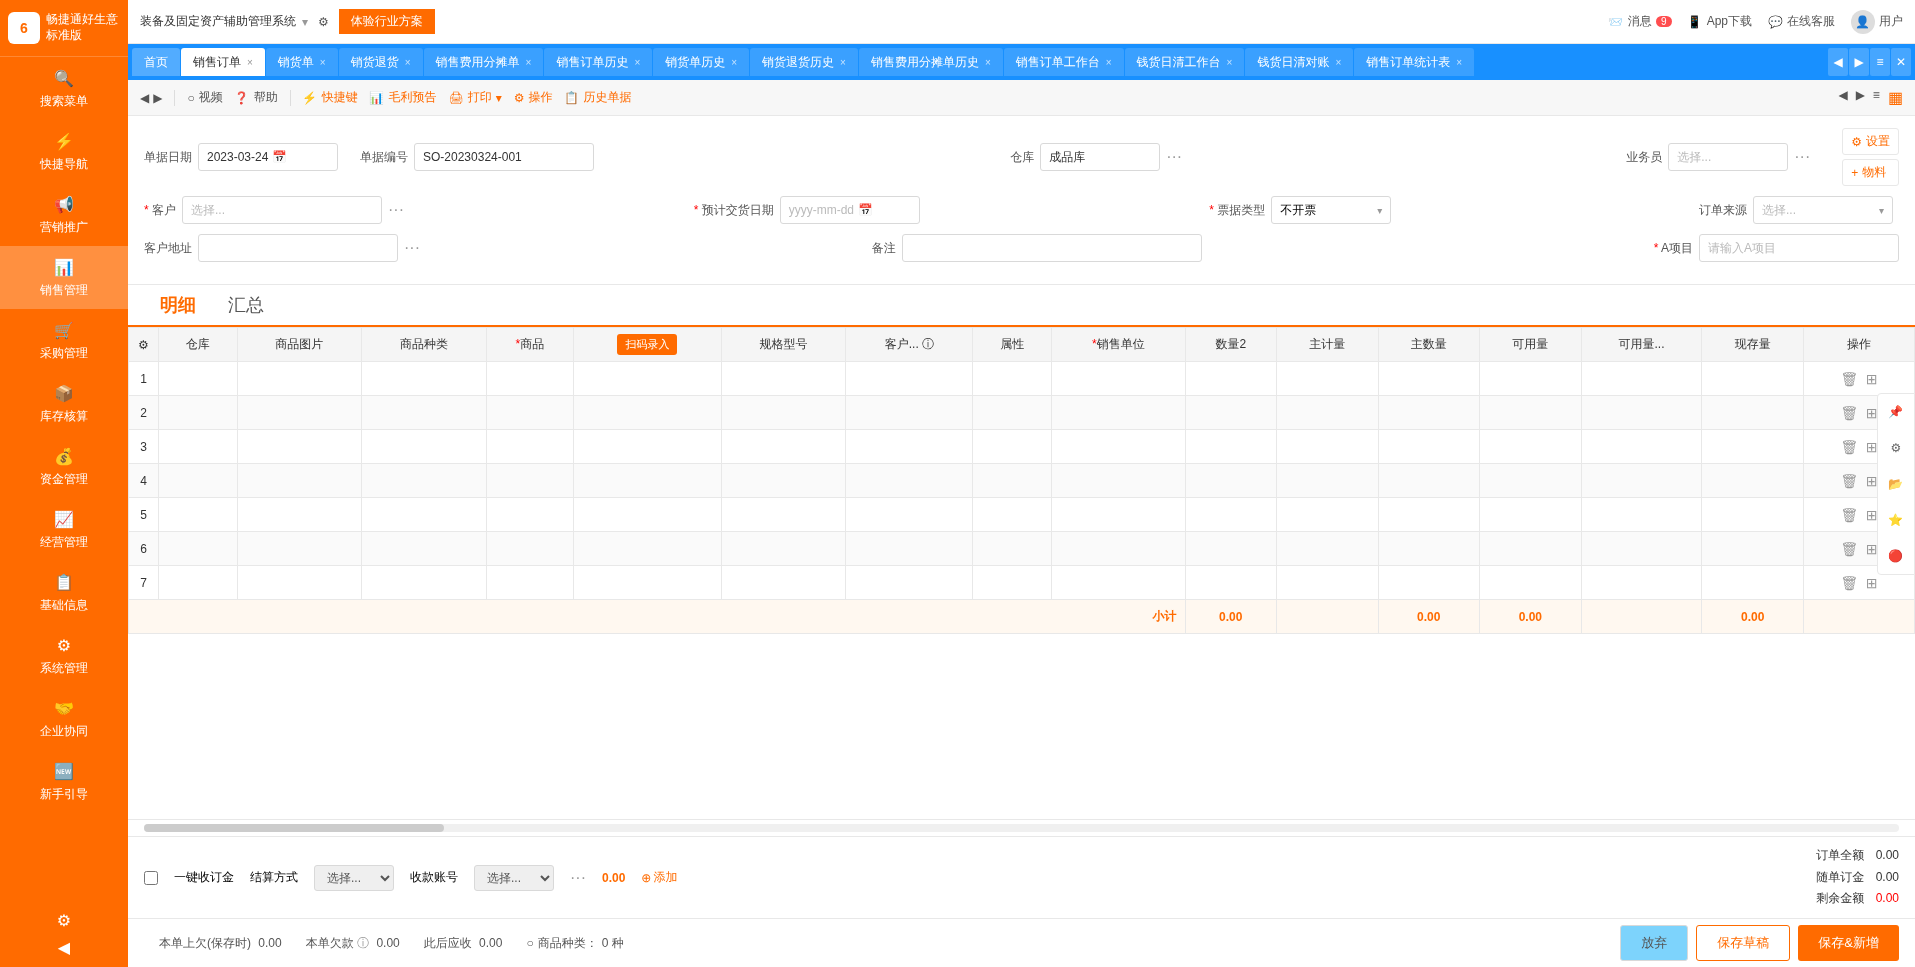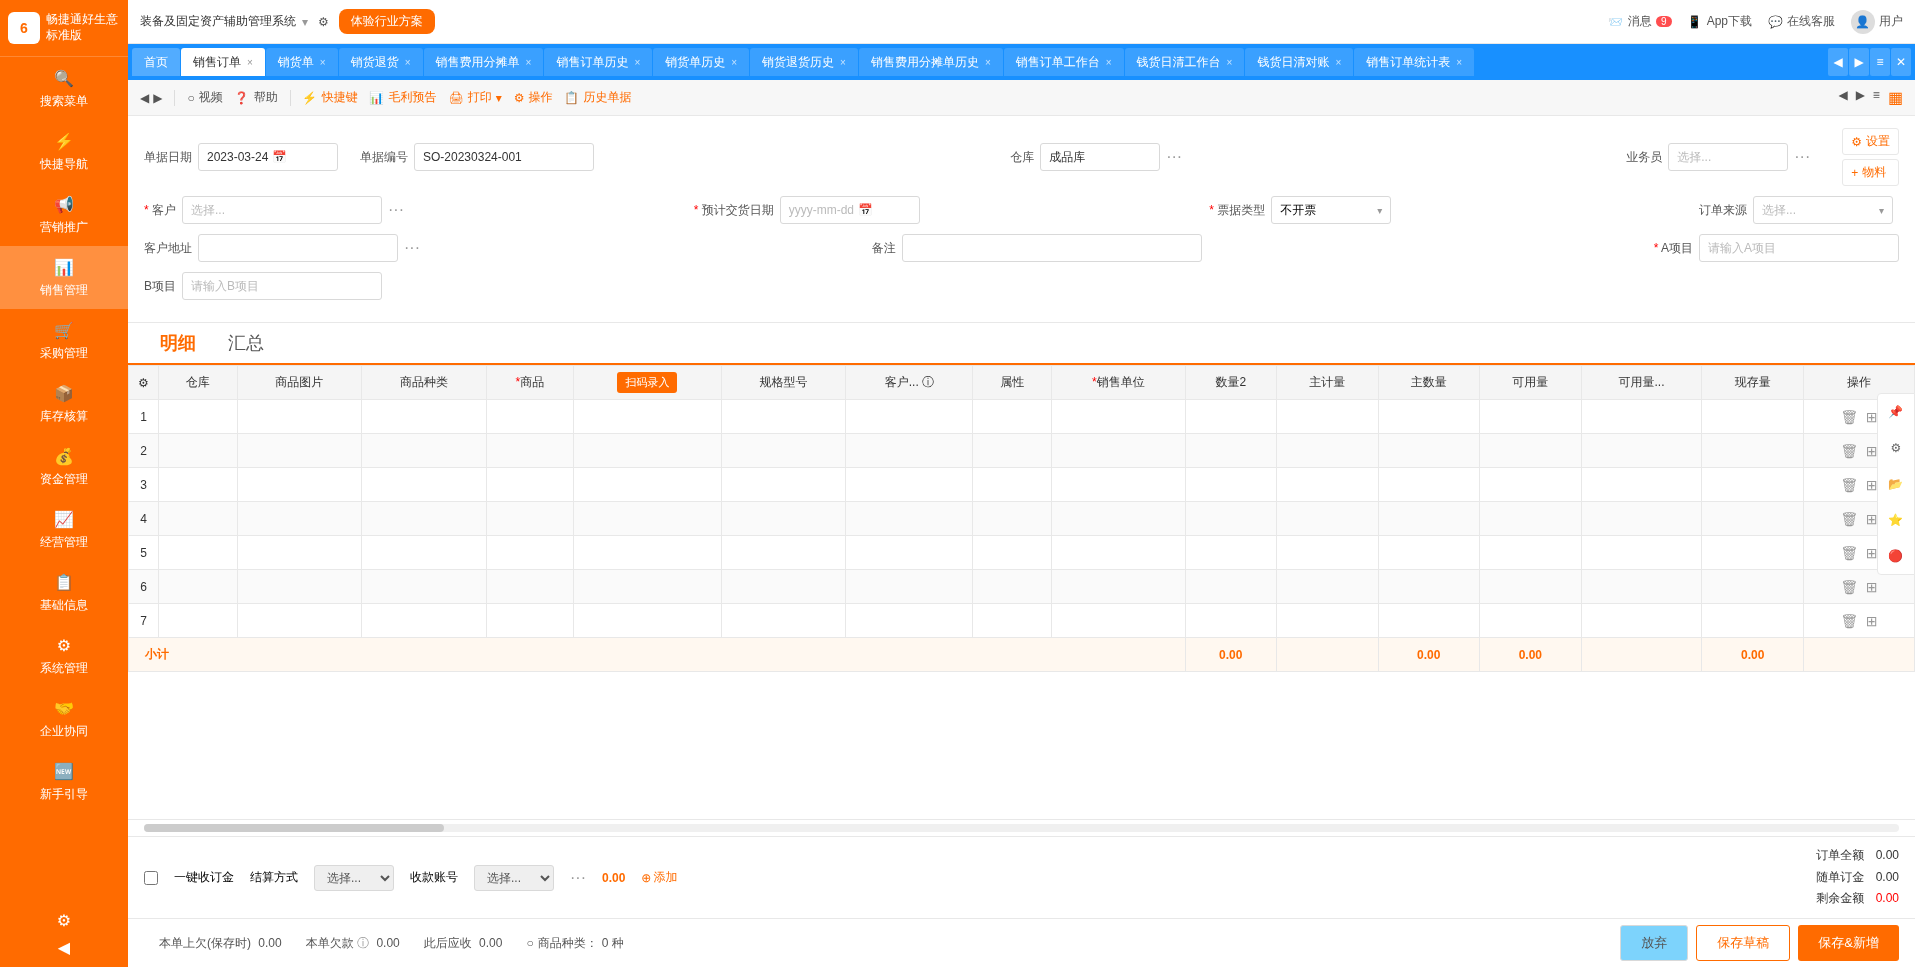--- a/index.html
+++ b/index.html
@@ -58,21 +58,21 @@
       height: 44px;
       display: flex; align-items: center; padding: 0 12px;
       border-bottom: 1px solid #e8e8e8;
       gap: 10px;
     }
     .system-title {
       font-size: 13px; color: #333; display: flex; align-items: center; gap: 6px;
     }
     .system-title-dropdown { color: #999; cursor: pointer; }
     .header-trial-btn {
-      background: #ff6b00; color: #fff; border: none; border-radius: 8px;
+      background: #ff6b00; color: #fff; border: none; border-radius: 0;
       padding: 4px 12px; cursor: pointer; font-size: 12px;
     }
     .top-header-right {
       margin-left: auto; display: flex; align-items: center; gap: 16px; color: #555;
     }
     .header-icon-group { display: flex; align-items: center; gap: 4px; cursor: pointer; }
     .badge {
       background: #ff4d4f; color: #fff; border-radius: 10px;
       padding: 0 5px; font-size: 10px; min-width: 16px; text-align: center;
     }
@@ -549,28 +549,20 @@
         </div>
         <div style="flex:1;"></div>
         <div class="form-field">
           <span class="form-label required">A项目</span>
           <div class="form-input form-input placeholder" style="min-width:200px;">
             <span>请输入A项目</span>
           </div>
         </div>
       </div>
 
-      <div class="form-row">
-        <div class="form-field">
-          <span class="form-label">B项目</span>
-          <div class="form-input form-input placeholder" style="min-width:200px;">
-            <span>请输入B项目</span>
-          </div>
-        </div>
-      </div>
     </div>
 
     <div class="detail-tabs">
       <div class="detail-tab active">明细</div>
       <div class="detail-tab">汇总</div>
     </div>
 
     <div class="table-wrapper">
       <table class="data-table">
         <thead>
@@ -747,21 +739,21 @@
     <td></td>
     <td></td>
     <td class="col-actions">
       <span class="action-icon">🗑</span>
       <span class="action-icon">⊞</span>
     </td>
   </tr>
           </tbody>
         <tfoot>
           <tr class="subtotal-row">
-            <td colspan="10" class="subtotal-label" style="text-align:left;padding-left:16px;color:#ff6b00;font-weight:bold;">小计</td>
+            <td colspan="10" class="subtotal-label" style="text-align:right;padding-left:16px;color:#ff6b00;font-weight:bold;">小计</td>
             <td style="color:#ff6b00;font-weight:bold;">0.00</td>
             <td></td>
             <td style="color:#ff6b00;font-weight:bold;">0.00</td>
             <td style="color:#ff6b00;font-weight:bold;">0.00</td>
             <td></td>
             <td style="color:#ff6b00;font-weight:bold;">0.00</td>
             <td></td>
           </tr>
         </tfoot>
       </table>

